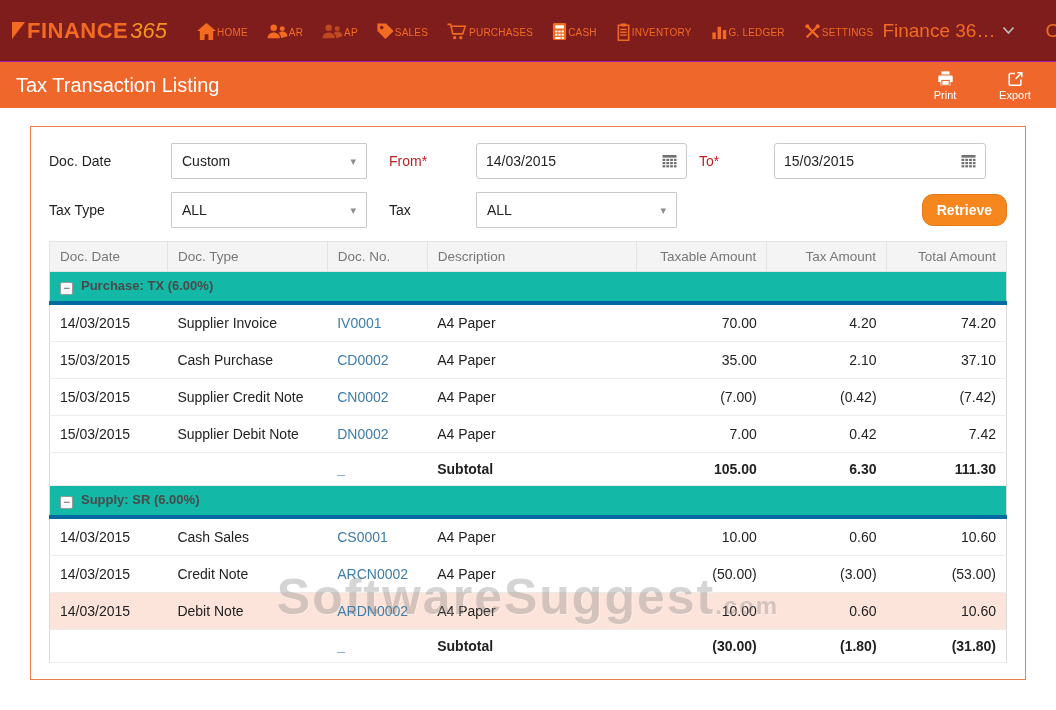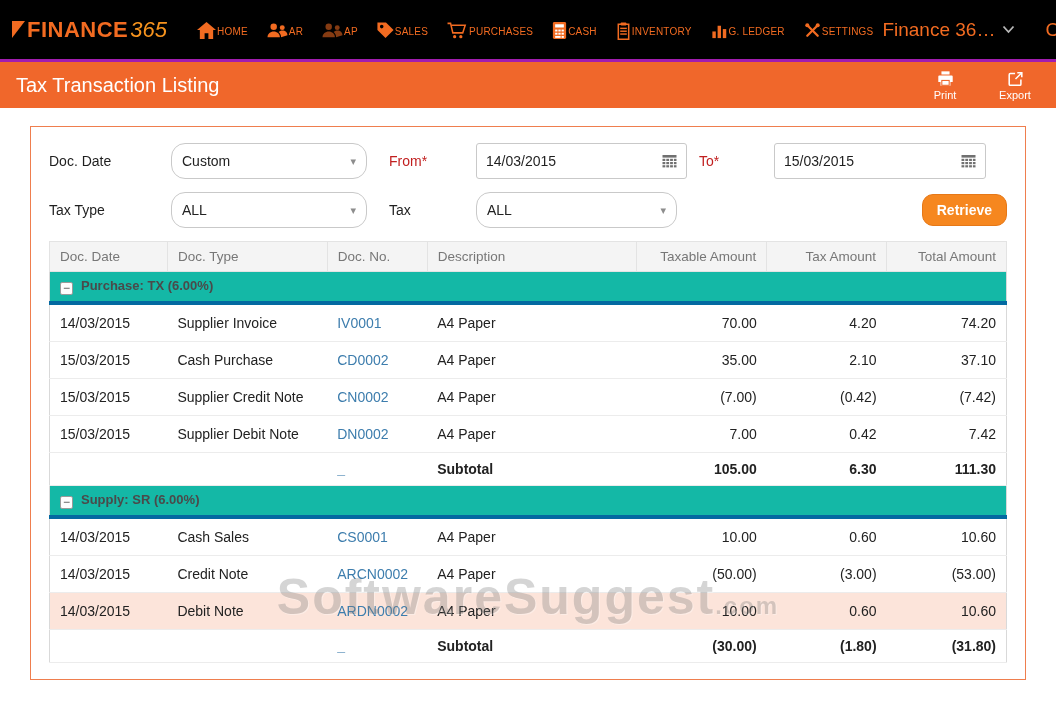--- a/index.html
+++ b/index.html
@@ -9,21 +9,21 @@
     --hl:#fce4da;
     --req:#c11f1f;
   }
   *{box-sizing:border-box;margin:0;padding:0}
   body{
     width:1056px;height:710px;position:relative;overflow:hidden;
     background:#fff;color:#222;
     font-family:"Liberation Sans","DejaVu Sans",sans-serif;
   }
   
-  .topnav{height:62px;display:flex;align-items:center;padding:0 16px 0 12px;background:#000000;border-bottom:3px solid #a21caf}
+  .topnav{height:62px;display:flex;align-items:center;padding:0 16px 0 12px;background:#7f1d1d;border-bottom:1px solid #a21caf}
   .logo{display:flex;align-items:center;margin-right:20px;cursor:pointer}
   .logo-tri{width:0;height:0;border-top:17px solid var(--accent);border-right:13px solid transparent;margin-right:2px}
   .logo-finance{font-size:22px;font-weight:800;color:var(--accent);letter-spacing:.5px}
   .logo-365{font-size:22px;font-weight:400;font-style:italic;color:#f7941e;margin-left:2px}
   .menu{display:flex;align-items:center;height:100%}
   .menu-item{display:flex;align-items:center;justify-content:center;padding:0 9px;height:100%;cursor:pointer}
   .mi-icon{height:20px;display:flex;align-items:flex-end}
   .mi-label{font-size:10px;color:var(--accent);margin-top:3px;letter-spacing:.2px;white-space:nowrap}
   .nav-right{margin-left:auto;display:flex;align-items:flex-start;gap:30px}
   .dd{display:flex;align-items:center;gap:7px;color:var(--accent);font-size:19px;cursor:pointer;white-space:nowrap}
@@ -34,21 +34,21 @@
   .tb-action{display:flex;flex-direction:column;align-items:center;width:50px;cursor:pointer}
   .tb-action .tb-label{font-size:11px;margin-top:1px}
   
   .content{padding:18px 30px 0}
   .panel{border:1px solid #ef7e4e;background:#fff;padding:16px 18px 16px}
   .filter-row{display:flex;align-items:center;margin-bottom:13px}
   .flabel{width:122px;font-size:14px;color:#1f1f1f}
   .flabel2{width:87px;margin-left:22px;font-size:14px;color:#1f1f1f}
   .to-label{width:75px;margin-left:12px}
   .req{color:var(--req)}
-  .selectbox{width:196px;height:36px;border:1px solid #c9c9c9;border-radius:14px;background:#fff;display:flex;align-items:center;justify-content:space-between;padding:0 10px;font-size:14px;cursor:pointer}
+  .selectbox{width:196px;height:36px;border:1px solid #c9c9c9;border-radius:1px;background:#fff;display:flex;align-items:center;justify-content:space-between;padding:0 10px;font-size:14px;cursor:pointer}
   .selectbox.wide{width:201px}
   .caret{color:#8d8d8d;font-size:11px;line-height:1}
   .datebox{width:211px;height:36px;border:1px solid #c9c9c9;border-radius:3px;background:#fff;display:flex;align-items:center;padding:0 9px}
   .datebox.to{width:212px}
   .datebox input{border:0;outline:0;flex:1;font-size:14px;color:#1f1f1f;font-family:inherit;background:transparent;min-width:0}
   .cal-btn{display:flex;align-items:center;cursor:pointer}
   .btn-retrieve{margin-left:auto;height:32px;padding:0 14px;background:#f6871f;border:1px solid #e67817;border-radius:11px;color:#fff;font-weight:bold;font-size:14px;cursor:pointer;font-family:inherit}
   
   .tx-table{width:100%;border-collapse:collapse;margin-top:5px;font-size:14px;color:#222;border:1px solid #d9d9d9}
   .tx-table thead th{background:#f4f4f4;color:#777;font-weight:400;text-align:left;padding:7px 10px;border:1px solid #e3e3e3;font-size:13.5px}

